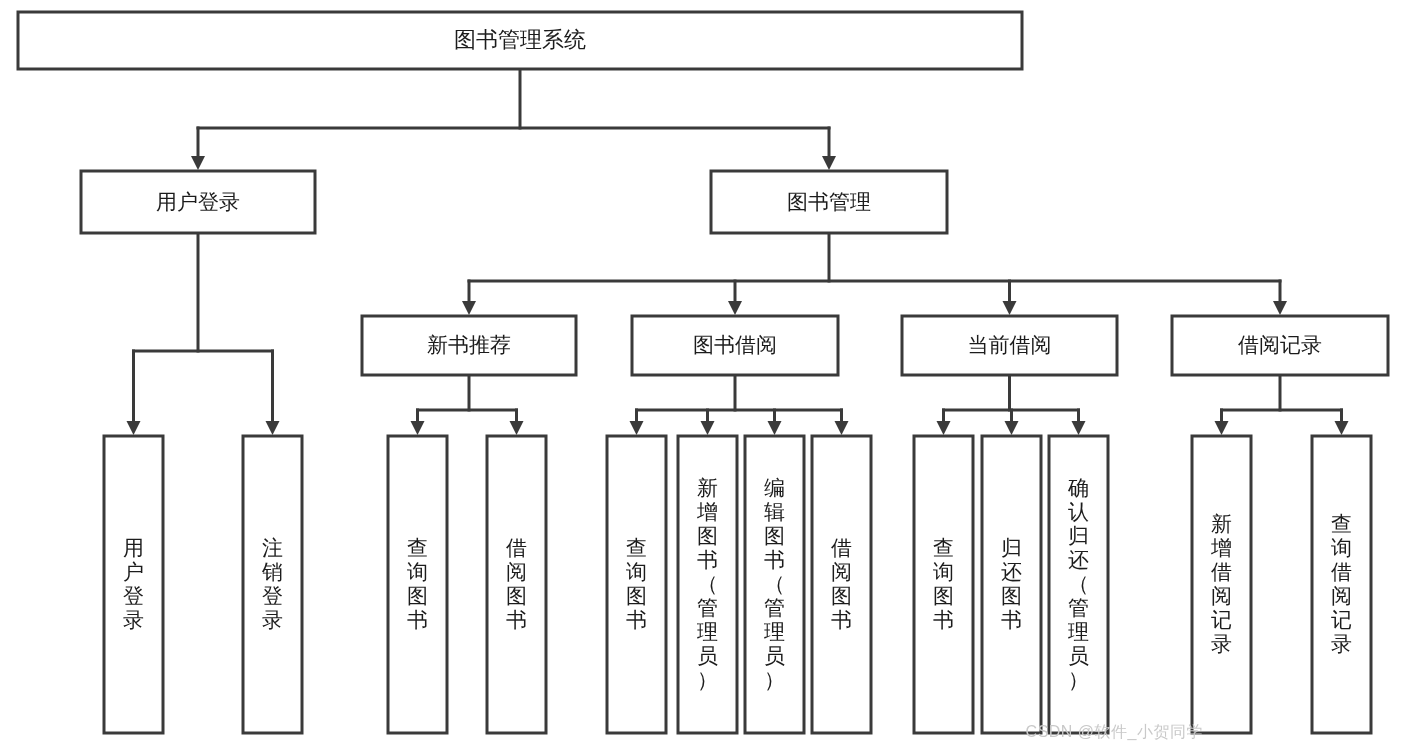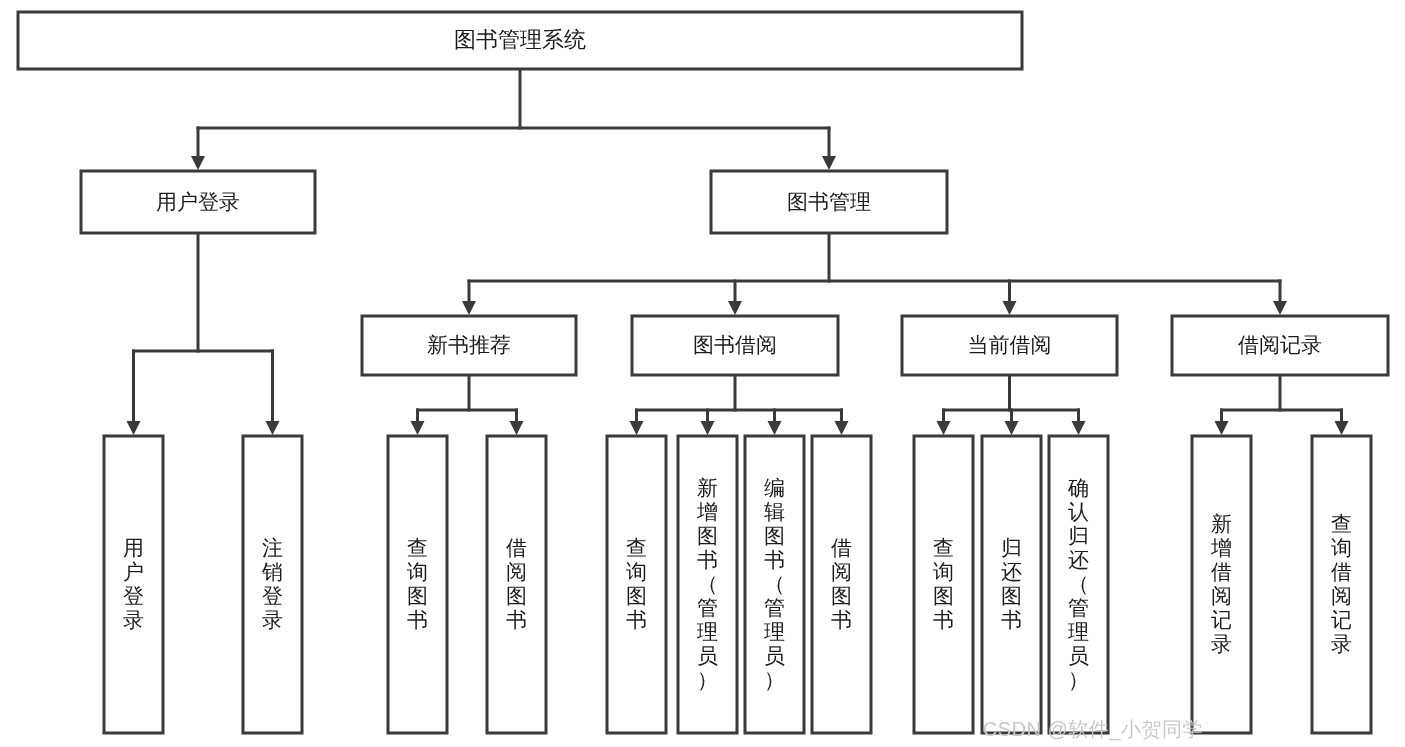--- a/index.html
+++ b/index.html
@@ -17,21 +17,21 @@
     font-size:21px;fill:#1c1c1c;dominant-baseline:middle;text-anchor:middle;
   }
   .node-label.root{font-size:22px;}
   .vlabel{
     font-family:"Liberation Sans","DejaVu Sans",sans-serif;
     font-size:21px;fill:#1c1c1c;text-anchor:middle;
   }
   .watermark{
     position:absolute;right:8px;bottom:4px;
     font-family:"Liberation Sans","DejaVu Sans",sans-serif;
-    font-size:20px;color:#c9c9c9;letter-spacing:0.5px;
+    font-size:16px;color:#c9c9c9;letter-spacing:0.5px;
     white-space:nowrap;user-select:none;
   }
 </style>
 </head>
 <body>
 
 <div id="stage">
   <svg id="diagram" viewBox="0 0 1405 747">
     <defs>
       <marker id="arrow" markerWidth="12" markerHeight="14" refX="1" refY="7" orient="auto" markerUnits="userSpaceOnUse">

